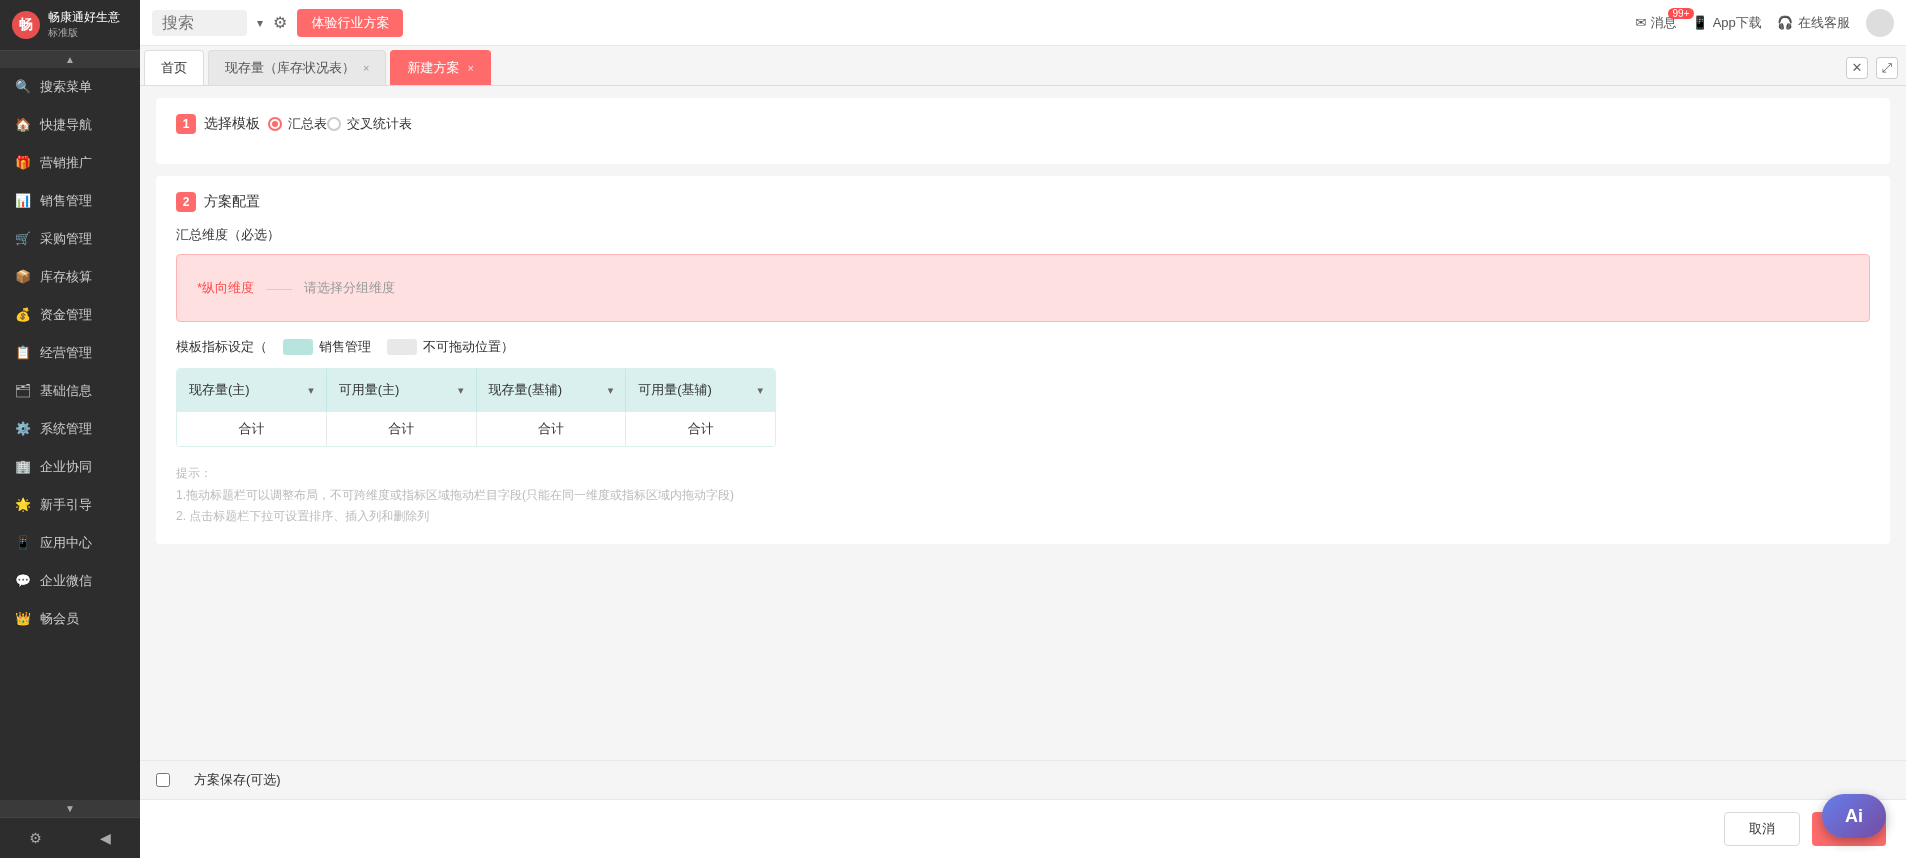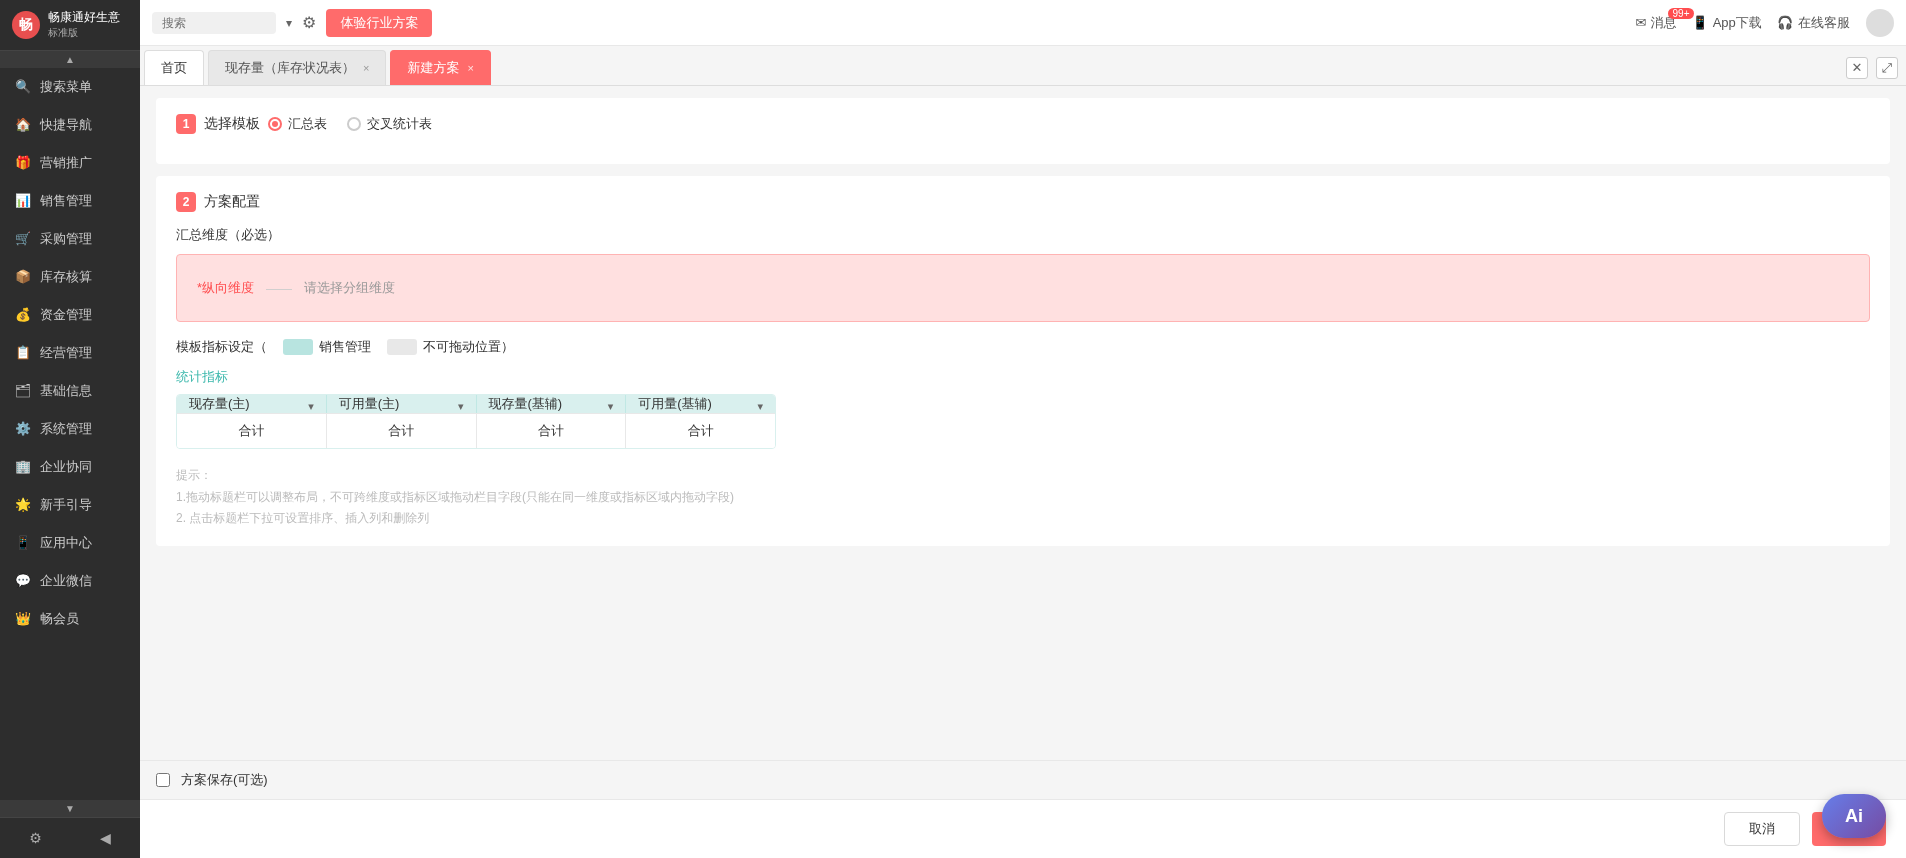--- a/index.html
+++ b/index.html
@@ -101,23 +101,23 @@
     .topbar-left {
       display: flex;
       align-items: center;
       gap: 10px;
     }
     .topbar-search {
       background: #f0f0f0;
       border: none;
       border-radius: 4px;
       padding: 4px 10px;
-      font-size: 12px;
+      font-size: 16px;
       color: #999;
-      width: 124px;
+      width: 95px;
     }
     .topbar-dropdown {
       color: #666;
       cursor: pointer;
       font-size: 12px;
     }
     .topbar-gear {
       color: #666;
       cursor: pointer;
       font-size: 16px;
@@ -274,21 +274,20 @@
     .section-title {
       font-size: 14px;
       color: #333;
       font-weight: 500;
     }
 
     
     .radio-group {
       display: flex;
       align-items: center;
-      gap: 20px;
     }
     .radio-option {
       display: flex;
       align-items: center;
       gap: 6px;
       cursor: pointer;
       font-size: 13px;
       color: #333;
     }
     .radio-dot {
@@ -381,23 +380,23 @@
       border-radius: 4px;
       overflow: hidden;
       width: 600px;
     }
     .stats-header-row {
       display: flex;
       background: #d9f0ee;
     }
     .stats-header-cell {
       flex: 1;
-      padding: 0 12px;
-      display: flex;
-      align-items: flex-end;
+      padding: 12px 12px;
+      display: flex;
+      align-items: center;
       justify-content: space-between;
       font-size: 13px;
       color: #333;
       border-right: 1px solid #c0e8e4;
       cursor: pointer;
     }
     .stats-header-cell:last-child { border-right: none; }
     .stats-data-row {
       display: flex;
       background: #fff;
@@ -426,21 +425,21 @@
       line-height: 1.8;
     }
     .tips-section p { color: #bbb; }
 
     
     .bottom-bar {
       background: #f5f5f5;
       padding: 10px 16px;
       display: flex;
       align-items: center;
-      gap: 11px;
+      gap: 24px;
       border-top: 1px solid #e8e8e8;
     }
     .save-checkbox {
       width: 14px;
       height: 14px;
       border: 1px solid #ccc;
       border-radius: 2px;
       cursor: pointer;
     }
     .save-label {
@@ -681,21 +680,20 @@
           <div class="indicator-legend">
             <div class="legend-box legend-draggable"></div>
             <span>销售管理</span>
           </div>
           <div class="indicator-legend">
             <div class="legend-box legend-non-draggable"></div>
             <span>不可拖动位置）</span>
           </div>
         </div>
 
-        <div class="stats-section-title">统计指标</div>
         <div class="stats-table">
           <div class="stats-header-row">
             <div class="stats-header-cell">
               <span>现存量(主)</span>
               <span class="chevron-icon">▾</span>
             </div>
             <div class="stats-header-cell">
               <span>可用量(主)</span>
               <span class="chevron-icon">▾</span>
             </div>

